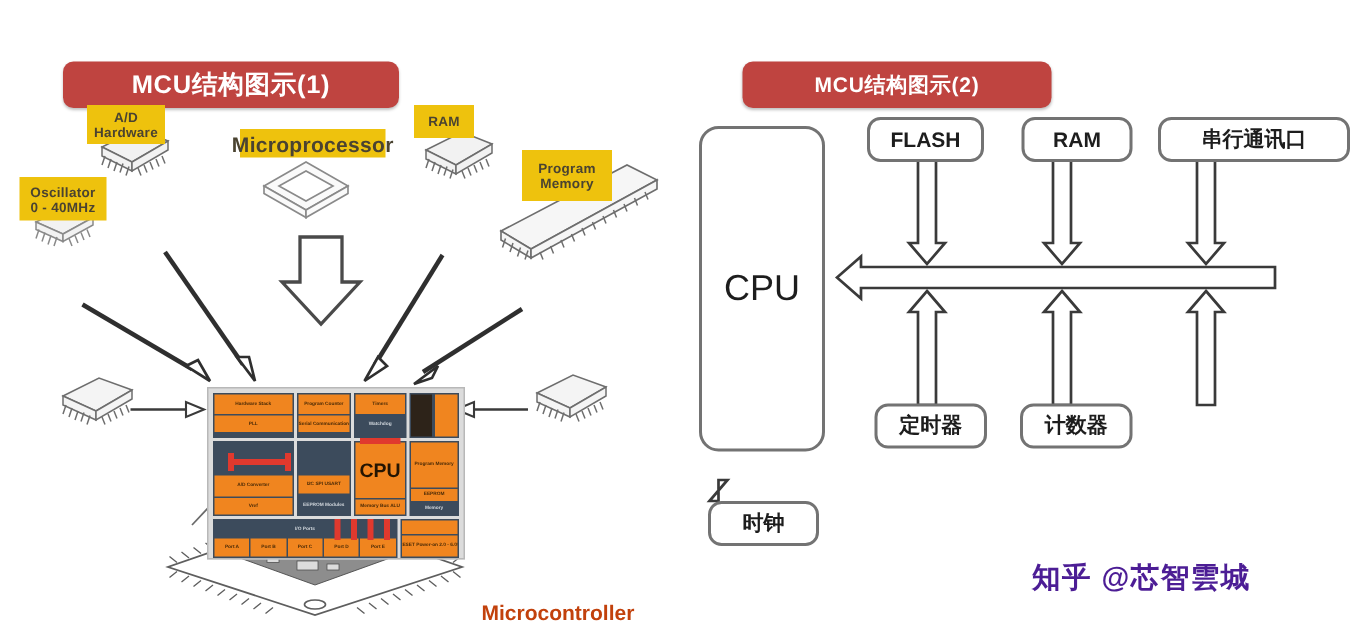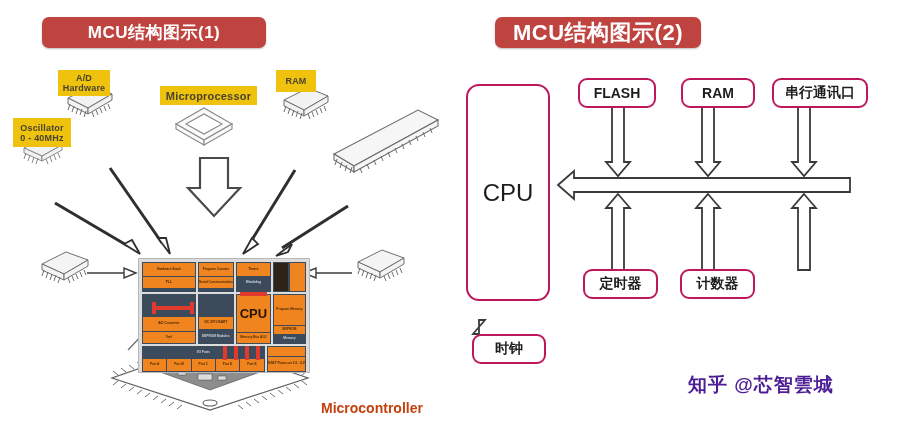--- a/index.html
+++ b/index.html
@@ -14,23 +14,24 @@
 
   
   .banner{
     position:absolute;
     border-radius:7px;
     display:flex;align-items:center;justify-content:center;
     color:#ffffff;
     font-weight:bold;
     letter-spacing:.5px;
     box-shadow:0 1px 2px rgba(0,0,0,.25);
+    margin-top:24px;
   }
   #banner1{left:42px;top:17px;width:224px;height:31px;font-size:17px;background:#bf4440;}
-  #banner2{left:495px;top:17px;width:206px;height:31px;font-size:22px;background:#bf4440;}
+  #banner2{left:495px;top:17px;width:206px;height:31px;font-size:14px;background:#bf4440;}
 
   
   .panel{position:absolute;}
   #left-panel{left:0px;top:58px;width:450px;height:350px;}
   #right-panel{left:450px;top:58px;width:450px;height:350px;}
 
   
   .ylabel{
     position:absolute;
     background:#eec20d;
@@ -89,33 +90,33 @@
   .plain-label{
     position:absolute;
     font-weight:bold;
     color:#c2410c;
   }
   #microcontroller-label{left:321px;top:342px;font-size:14px;}
 
   
   .rbox{
     position:absolute;
-    border:2px solid #be185d;
+    border:2px solid #737373;
     border-radius:9px;
     background:#ffffff;
     display:flex;align-items:center;justify-content:center;
     font-weight:bold;
     color:#1d1d1d;
     box-sizing:border-box;
     font-size:14px;
   }
   #cpu-box{left:466px;top:84px;width:84px;height:217px;border-radius:13px;font-size:24px;font-weight:normal;}
   #flash-box{left:578px;top:78px;width:78px;height:30px;}
   #ram-box{left:681px;top:78px;width:74px;height:30px;}
-  #serial-box{left:772px;top:78px;width:96px;height:30px;}
+  #serial-box{left:772px;top:78px;width:128px;height:30px;}
   #timer-box{left:583px;top:269px;width:75px;height:30px;}
   #counter-box{left:680px;top:269px;width:75px;height:30px;}
   #io-box{left:770px;top:269px;width:108px;height:30px;}
   #clock-box{left:472px;top:334px;width:74px;height:30px;}
 
   .arrow-svg{position:absolute;}
 
   
   #watermark{
     position:absolute;left:688px;top:372px;
@@ -368,24 +369,30 @@
       </span>
     </div>
 
     <div class="ylabel" style="left:13px;top:60px;width:58px;height:29px;">
       <span>
         <span>Oscillator</span><br>
         <span>0 - 40MHz</span>
       </span>
     </div>
 
-    <div class="ylabel" style="left:160px;top:28px;width:97px;height:19px;font-size:11px;">Microprocessor</div>
+    <div class="ylabel" style="left:160px;top:28px;width:97px;height:19px;font-size:14px;">Microprocessor</div>
 
     <div class="ylabel" style="left:276px;top:12px;width:40px;height:22px;font-size:9px;">RAM</div>
 
+    <div class="ylabel" style="left:348px;top:42px;width:60px;height:34px;">
+      <span>
+        <span>Program</span><br>
+        <span>Memory</span>
+      </span>
+    </div>
 
     <div class="plain-label" id="microcontroller-label">Microcontroller</div>
   </div>
 
   <div class="panel" id="right-panel">
 
     <svg class="arrow-svg" style="left:0;top:0;" width="450" height="350">
       <g fill="#ffffff" stroke="#3a3a3a" stroke-width="1.8">
 
         <polygon points="108,127 124,113 124,120 400,120 400,134 124,134 124,141"></polygon>

